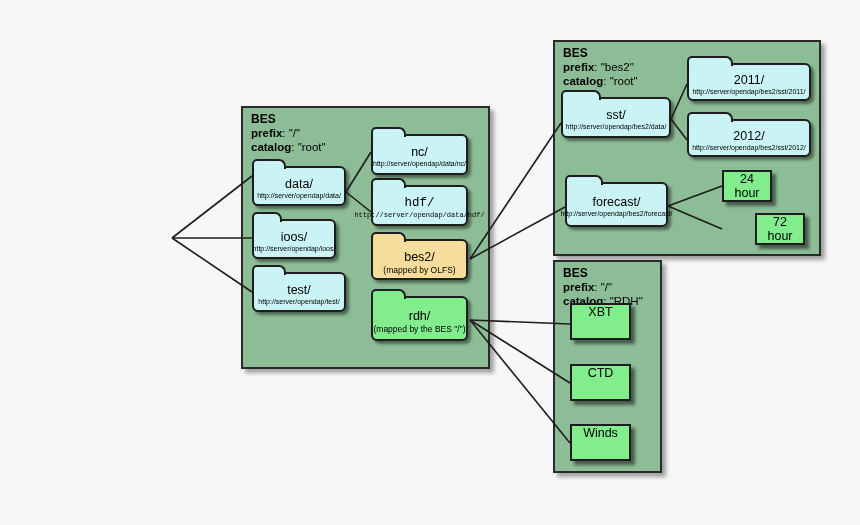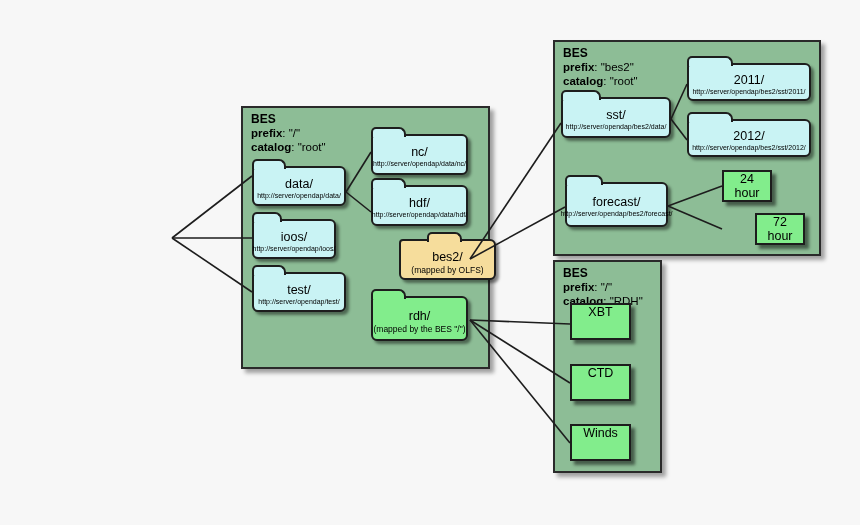--- a/index.html
+++ b/index.html
@@ -63,21 +63,21 @@
     width: 38%;
     height: 10px;
     background: inherit;
     background-color: #c9f3f4;
     border: 2px solid #1d1d1d;
     border-bottom: none;
     border-top-left-radius: 5px;
     border-top-right-radius: 7px;
     box-sizing: border-box;
   }
-  .folder.tan, .folder.tan .tab { background-color: #f6dd9c; margin-left: 28px; }
+  .folder.tan, .folder.tan .tab { background-color: #f6dd9c; }
   .folder.grn, .folder.grn .tab { background-color: #82ed8c; }
 
   .folder .f-title {
     font-size: 12.5px;
     color: #000;
     line-height: 14px;
   }
   .folder .f-sub {
     font-size: 7px;
     color: #000;
@@ -182,21 +182,21 @@
       <div class="folder" style="left: 252px; top: 272px; width: 94px; height: 40px;">
         <span class="tab"></span>
         <span class="f-title">test/</span>
         <span class="f-sub">http://server/opendap/test/</span>
       </div>
       <div class="folder" style="left: 371px; top: 134px; width: 97px; height: 41px;">
         <span class="tab"></span>
         <span class="f-title">nc/</span>
         <span class="f-sub">http://server/opendap/data/nc/</span>
       </div>
-      <div class="folder" style="left: 371px; top: 185px; width: 97px; height: 41px;">
+      <div class="folder" style="left: 371px; top: 185px; width: 97px; height: 41px; font-family: Liberation Mono, monospace;">
         <span class="tab"></span>
         <span class="f-title">hdf/</span>
         <span class="f-sub">http://server/opendap/data/hdf/</span>
       </div>
       <div class="folder tan" style="left: 371px; top: 239px; width: 97px; height: 41px;">
         <span class="tab"></span>
         <span class="f-title">bes2/</span>
         <span class="f-sub2">(mapped by OLFS)</span>
       </div>
       <div class="folder grn" style="left: 371px; top: 296px; width: 97px; height: 45px;">

